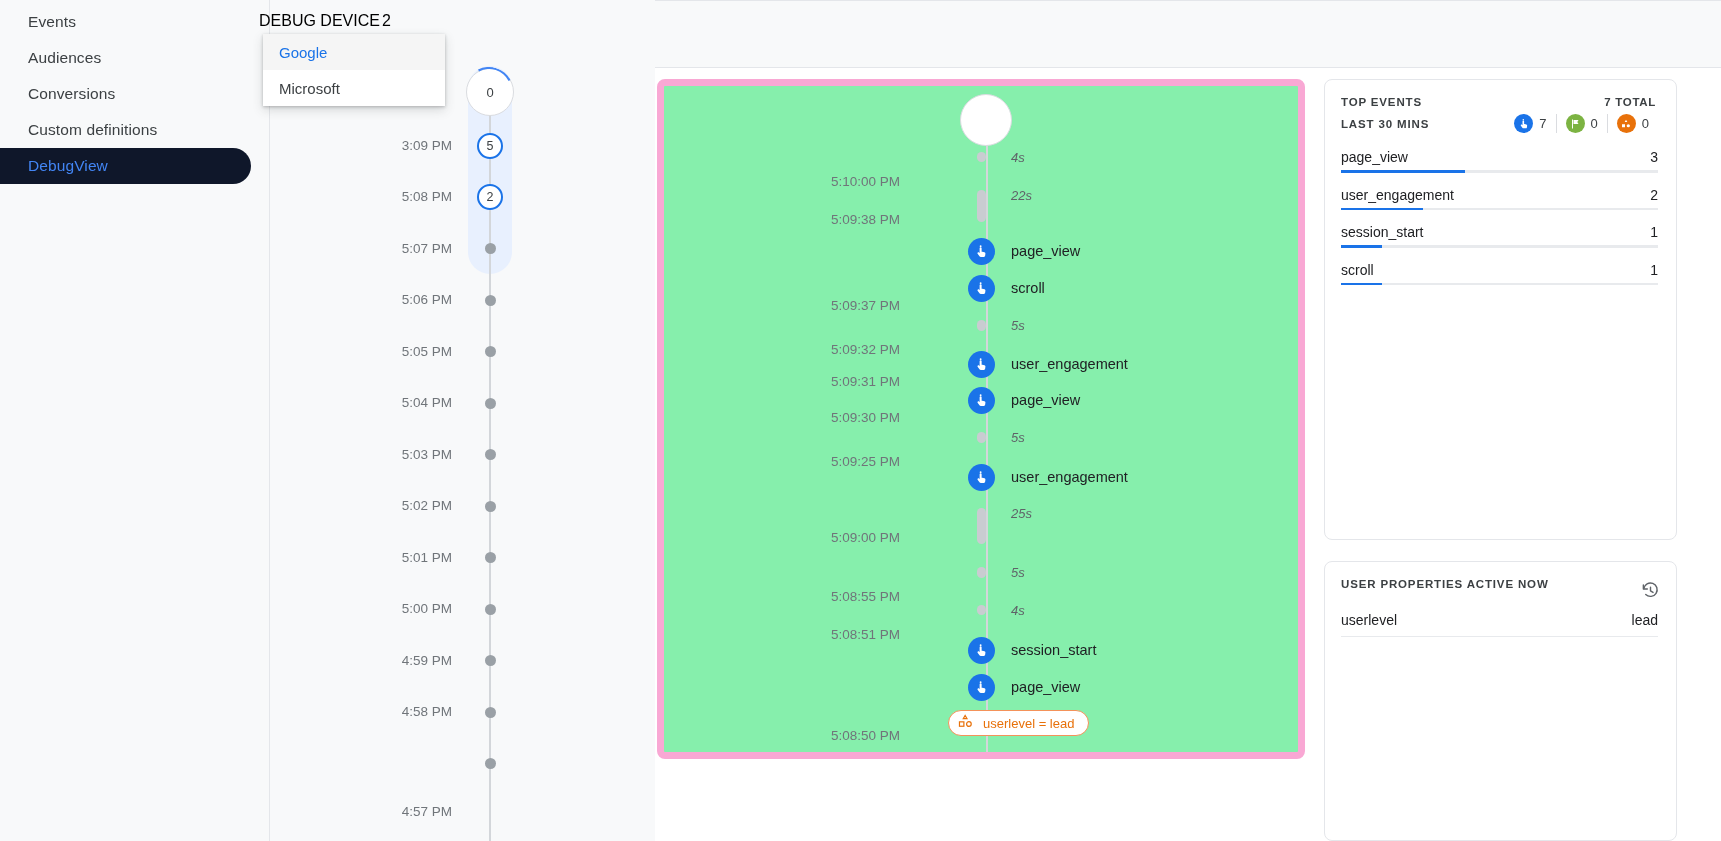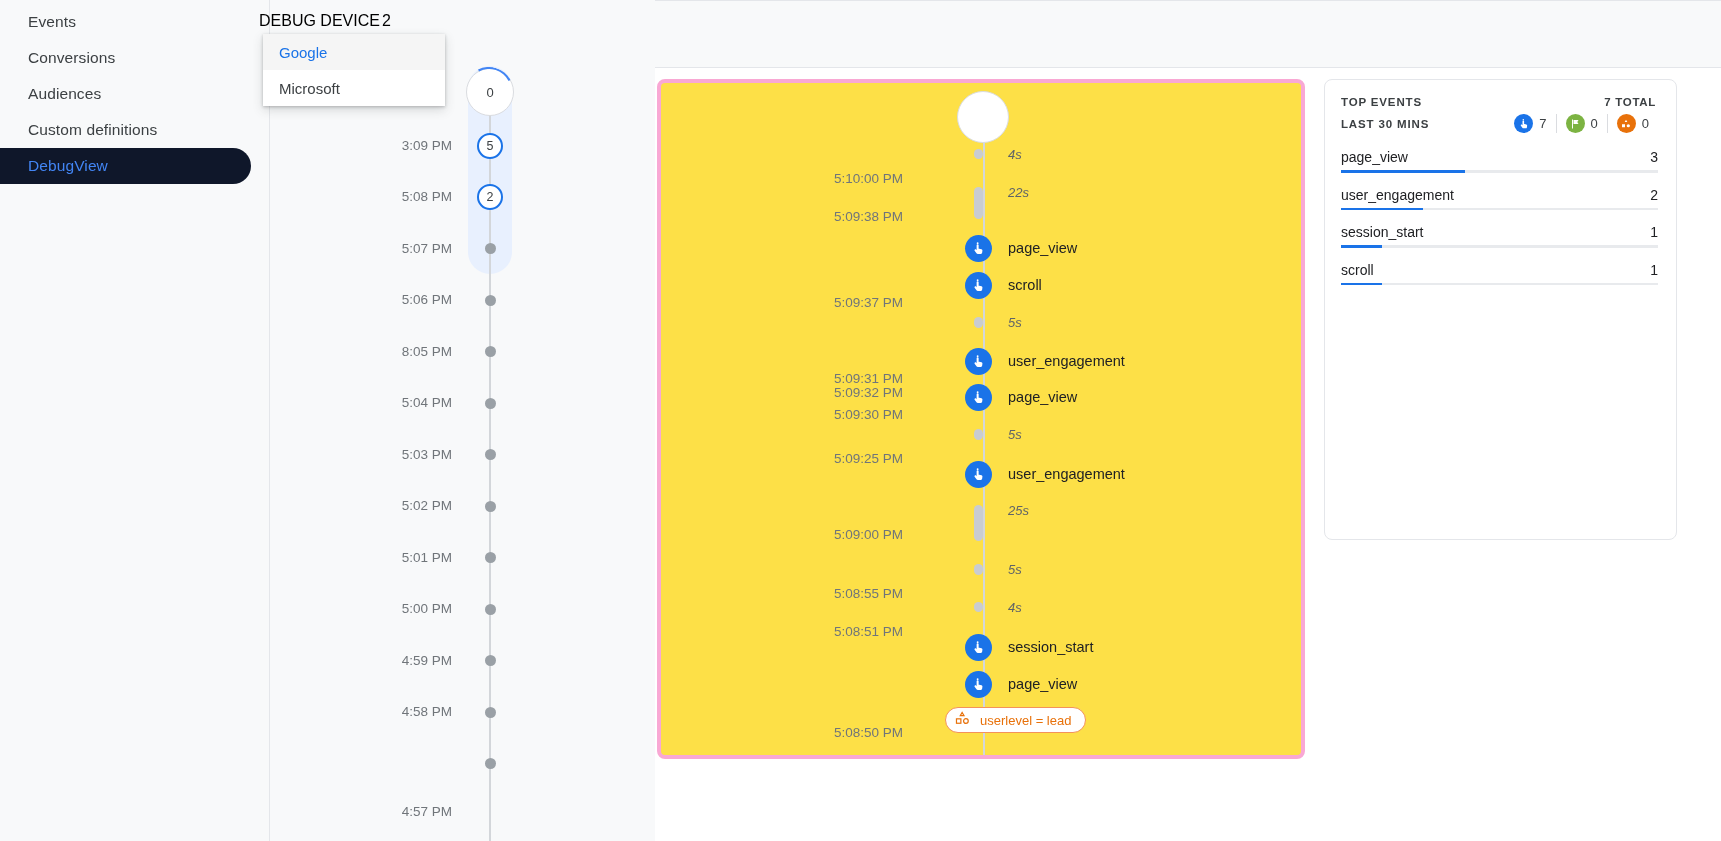--- a/index.html
+++ b/index.html
@@ -149,22 +149,22 @@
     font-size: 13.5px;
     color: #70757a;
     line-height: 30px;
   }
 
   
   #stream-card {
     position: absolute;
     left: 657px; top: 79px;
     width: 648px; height: 680px;
-    background: #fde047;
-    border: 4px solid #f9a8d4;
+    background: #86efac;
+    border: 7px solid #f9a8d4;
     border-radius: 8px;
     overflow: hidden;
   }
   #stream-inner {
     position: relative;
     width: 100%; height: 100%;
   }
   #stream-line {
     position: absolute;
     left: 322px; top: 120px;
@@ -359,24 +359,24 @@
 
   <div id="top-bg"></div>
   <div class="top-strip"></div>
 
   <div id="sidebar">
     <div class="nav-list" id="nav-list">
         <div class="nav-item">
           <span>Events</span>
         </div>
         <div class="nav-item">
+          <span>Audiences</span>
+        </div>
+        <div class="nav-item">
           <span>Conversions</span>
-        </div>
-        <div class="nav-item">
-          <span>Audiences</span>
         </div>
         <div class="nav-item">
           <span>Custom definitions</span>
         </div>
         <div class="nav-item active">
           <span>DebugView</span>
         </div>
       </div>
   </div>
 
@@ -419,21 +419,21 @@
             </div>
           </div>
           <div class="rail-time" style="top: 171.5px;">5:07 PM</div>
           <div class="rail-node" style="top: 171.5px;">
             <div class="rail-dot"></div>
           </div>
           <div class="rail-time" style="top: 223px;">5:06 PM</div>
           <div class="rail-node" style="top: 223px;">
             <div class="rail-dot"></div>
           </div>
-          <div class="rail-time" style="top: 274.5px;">8:05 PM</div>
+          <div class="rail-time" style="top: 274.5px;">5:05 PM</div>
           <div class="rail-node" style="top: 274.5px;">
             <div class="rail-dot"></div>
           </div>
           <div class="rail-time" style="top: 326px;">5:04 PM</div>
           <div class="rail-node" style="top: 326px;">
             <div class="rail-dot"></div>
           </div>
           <div class="rail-time" style="top: 377.5px;">5:03 PM</div>
           <div class="rail-node" style="top: 377.5px;">
             <div class="rail-dot"></div>
@@ -488,21 +488,21 @@
           <div class="ev-icon" style="top: 189px;">
             <svg width="15" height="15" viewBox="0 0 24 24" fill="#ffffff">
               <path d="M9 11.2V6.6a1.6 1.6 0 0 1 3.2 0v5.6h1.1l3.5.9c1 .3 1.6 1.2 1.5 2.2l-.5 3.6c-.1 1-1 1.8-2 1.8h-5.1c-.6 0-1.2-.3-1.6-.8l-3.3-4.3c-.5-.7-.4-1.7.3-2.2.6-.5 1.5-.4 2 .2l.9 1.1z"></path>
               <circle cx="10.6" cy="3.6" r="1.5"></circle>
             </svg>
           </div>
           <div class="ev-name" style="top: 189px;">scroll</div>
           <div class="ev-time" style="top: 211px;">5:09:37 PM</div>
           <div class="gap-cap" style="top: 234px; height: 11px;"></div>
           <div class="gap-label" style="top: 232px;">5s</div>
-          <div class="ev-time" style="top: 255px; margin-top: 46px;">5:09:32 PM</div>
+          <div class="ev-time" style="top: 255px;">5:09:32 PM</div>
           <div class="ev-icon" style="top: 265px;">
             <svg width="15" height="15" viewBox="0 0 24 24" fill="#ffffff">
               <path d="M9 11.2V6.6a1.6 1.6 0 0 1 3.2 0v5.6h1.1l3.5.9c1 .3 1.6 1.2 1.5 2.2l-.5 3.6c-.1 1-1 1.8-2 1.8h-5.1c-.6 0-1.2-.3-1.6-.8l-3.3-4.3c-.5-.7-.4-1.7.3-2.2.6-.5 1.5-.4 2 .2l.9 1.1z"></path>
               <circle cx="10.6" cy="3.6" r="1.5"></circle>
             </svg>
           </div>
           <div class="ev-name" style="top: 265px;">user_engagement</div>
           <div class="ev-time" style="top: 287px;">5:09:31 PM</div>
           <div class="ev-icon" style="top: 301px;">
             <svg width="15" height="15" viewBox="0 0 24 24" fill="#ffffff">
@@ -631,15 +631,33 @@
               <span class="ev-list-name">scroll</span>
               <span class="ev-list-val">1</span>
             </div>
             <div class="bar-track">
               <div class="bar-fill" style="width: 13%;"></div>
             </div>
           </div>
         </div>
     </div>
 
+    <div class="panel" id="user-props-panel">
+      <div class="up-head">
+        <span class="panel-title">USER PROPERTIES ACTIVE NOW</span>
+        <span class="hist-icon">
+          <svg width="19" height="19" viewBox="0 0 24 24" fill="none" stroke="#5f6368" stroke-width="1.8" stroke-linecap="round" stroke-linejoin="round">
+            <path d="M3 5v5h5"></path>
+            <path d="M3.5 9.5a8.5 8.5 0 1 1 2.5 7.6"></path>
+            <path d="M12 8v4.5l3.2 2"></path>
+          </svg>
+        </span>
+      </div>
+      <div class="up-rows" id="user-props-rows">
+          <div class="up-row">
+            <span class="up-key">userlevel</span>
+            <span class="up-val">lead</span>
+          </div>
+        </div>
+    </div>
 
   </div>
 </div>
 
 </body></html>

